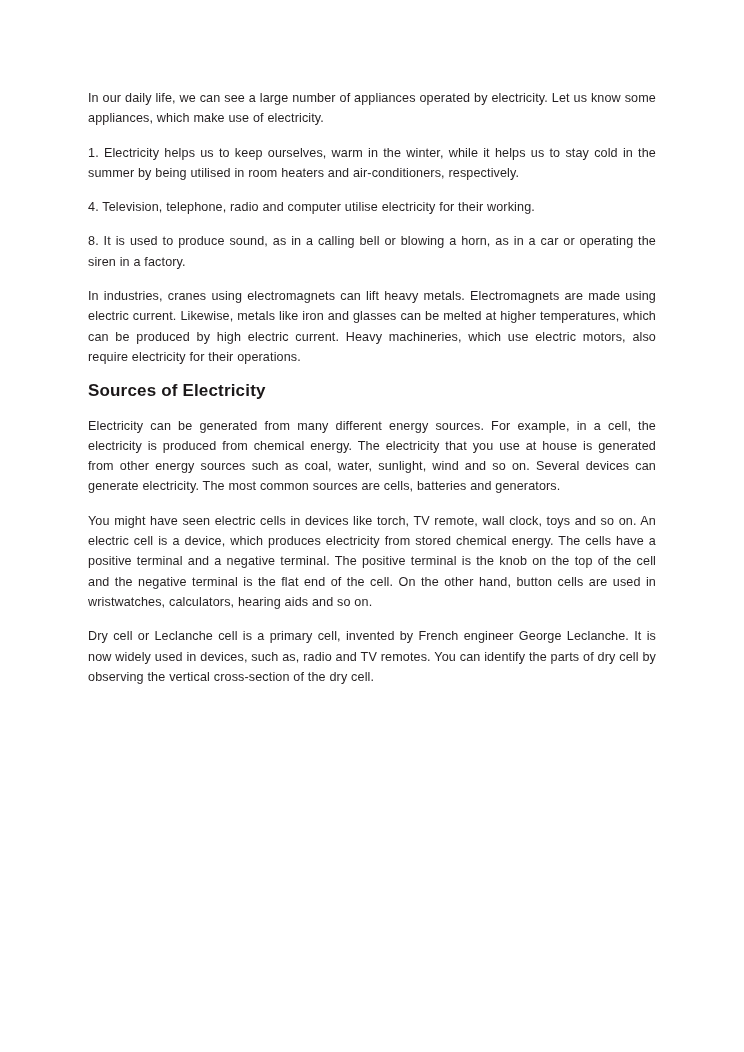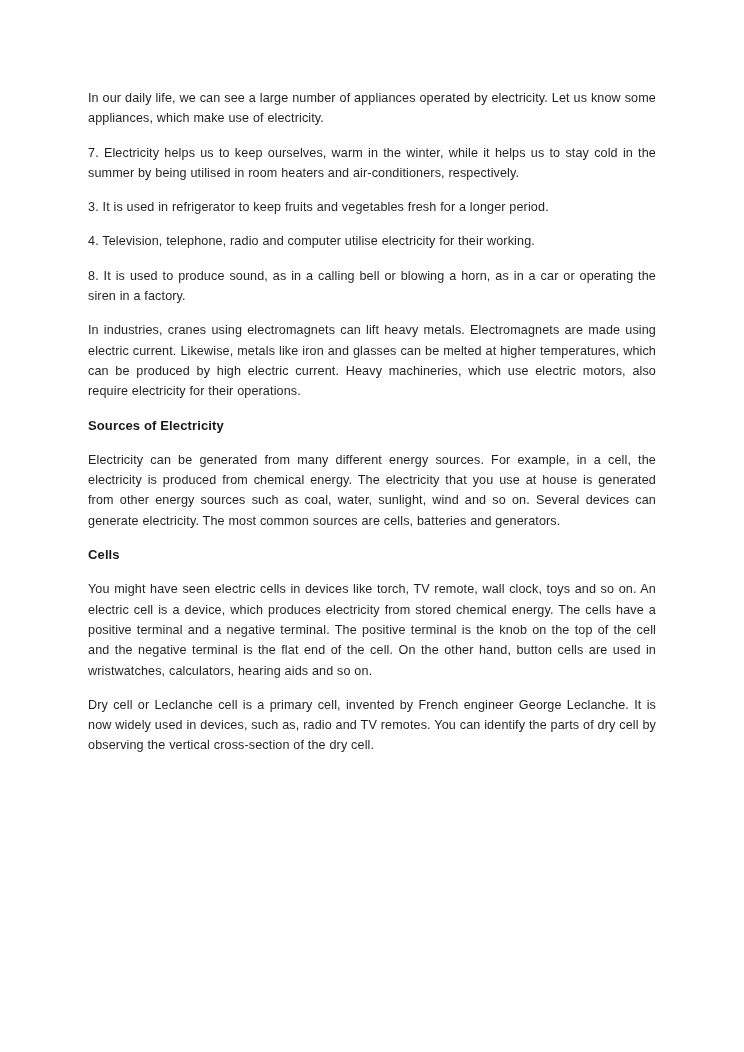--- a/index.html
+++ b/index.html
@@ -37,38 +37,36 @@
     text-justify: inter-word;
     letter-spacing: 0.01em;
     word-spacing: 0.01em;
     color: #231f20;
   }
   p.para:last-child {
     margin-bottom: 0;
   }
   h2.heading {
     margin: 0 0 14px 0;
-    font-size: 13px;
+    font-size: 17px;
     line-height: 20.3px;
     font-weight: bold;
     text-align: left;
     letter-spacing: 0.01em;
     color: #1a1718;
   }
 </style>
 </head>
 <body>
 
 <div class="page">
   <div class="content" id="content-root">
       <p class="para">In our daily life, we can see a large number of appliances operated by electricity. Let us know some appliances, which make use of electricity.</p>
-      <p class="para">7. Electricity helps us to keep ourselves, warm in the winter, while it helps us to stay cold in the summer by being utilised in room heaters and air-conditioners, respectively.</p>
-      <p class="para">3. It is used in refrigerator to keep fruits and vegetables fresh for a longer period.</p>
+      <p class="para">1. Electricity helps us to keep ourselves, warm in the winter, while it helps us to stay cold in the summer by being utilised in room heaters and air-conditioners, respectively.</p>
       <p class="para">4. Television, telephone, radio and computer utilise electricity for their working.</p>
       <p class="para">8. It is used to produce sound, as in a calling bell or blowing a horn, as in a car or operating the siren in a factory.</p>
       <p class="para">In industries, cranes using electromagnets can lift heavy metals. Electromagnets are made using electric current. Likewise, metals like iron and glasses can be melted at higher temperatures, which can be produced by high electric current. Heavy machineries, which use electric motors, also require electricity for their operations.</p>
       <h2 class="heading">Sources of Electricity</h2>
       <p class="para">Electricity can be generated from many different energy sources. For example, in a cell, the electricity is produced from chemical energy. The electricity that you use at house is generated from other energy sources such as coal, water, sunlight, wind and so on. Several devices can generate electricity. The most common sources are cells, batteries and generators.</p>
-      <h2 class="heading">Cells</h2>
       <p class="para">You might have seen electric cells in devices like torch, TV remote, wall clock, toys and so on. An electric cell is a device, which produces electricity from stored chemical energy. The cells have a positive terminal and a negative terminal. The positive terminal is the knob on the top of the cell and the negative terminal is the flat end of the cell. On the other hand, button cells are used in wristwatches, calculators, hearing aids and so on.</p>
       <p class="para">Dry cell or Leclanche cell is a primary cell, invented by French engineer George Leclanche. It is now widely used in devices, such as, radio and TV remotes. You can identify the parts of dry cell by observing the vertical cross-section of the dry cell.</p>
     </div>
 </div>
 
 </body></html>

